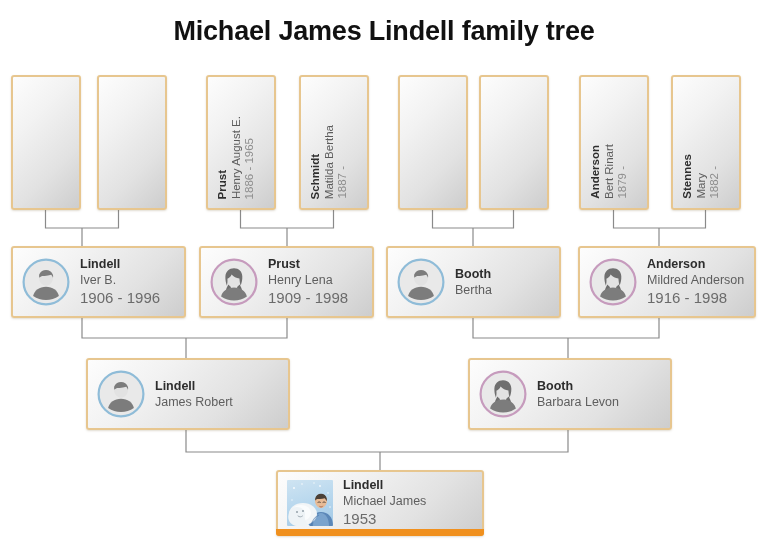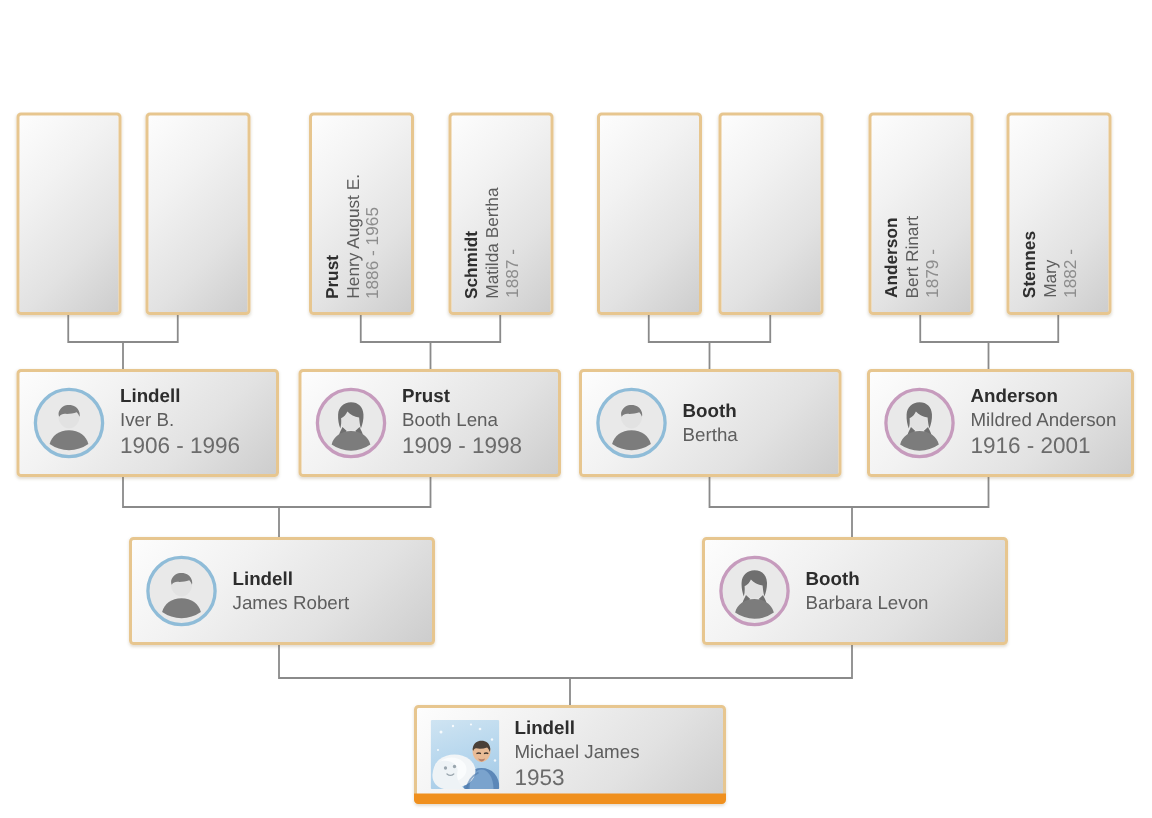--- a/index.html
+++ b/index.html
@@ -160,20 +160,21 @@
   }
   .pbox.focus {
     border-color: #e7c68f;
   }
 </style>
 </head>
 <body>
 
 <div id="tree-canvas">
 
+  <div class="chart-title">Michael James Lindell family tree</div>
 
   <svg class="conn-svg" viewBox="0 0 768 545">
 
     <path class="conn-line" d="M45.5,210 V228 H118.5 V210"></path>
     <path class="conn-line" d="M82,228 V246"></path>
 
     <path class="conn-line" d="M240.5,210 V228 H333.5 V210"></path>
     <path class="conn-line" d="M287,228 V246"></path>
 
     <path class="conn-line" d="M432.5,210 V228 H513.5 V210"></path>
@@ -277,21 +278,21 @@
       <svg width="48" height="48" viewBox="0 0 48 48">
         <circle cx="24" cy="24" r="22.4" fill="#e9e9e9" stroke="#c69bbd" stroke-width="2.2"></circle>
         <path d="M24 11.5c-5 0-8.1 3.3-8.1 8.3 0 5 3.6 9.3 8.1 9.3s8.1-4.3 8.1-9.3c0-5-3.1-8.3-8.1-8.3z" fill="#e2e2e2"></path>
         <path d="M24 10.2c-4.9 0-8.3 3.3-8.6 8.1-.2 3.3.5 6.7 1.5 9.4.6-2.2.7-4.6.5-6.9 2-.9 3.4-2.4 4.2-4.4 2 2.2 4.7 3.6 7.8 4 .2 2.4.5 4.9 1.2 7.3 1.1-2.8 1.9-6.2 1.7-9.5-.3-4.8-3.4-8-8.3-8z" fill="#6f6f6f"></path>
         <path d="M18.3 26.6c-.9 2-2 3.6-2.3 5.6-.2 1.3.2 2.4 1.1 3.2 1.1-2.6 2.4-4.6 4.1-6.1l-2.9-2.7zM29.7 26.6l-2.9 2.7c1.7 1.5 3 3.5 4.1 6.1.9-.8 1.3-1.9 1.1-3.2-.3-2-1.4-3.6-2.3-5.6z" fill="#6f6f6f"></path>
         <path d="M24 29.4c-6.6 0-11.6 3.6-12.9 9a22.4 22.4 0 0 0 25.8 0c-1.3-5.4-6.3-9-12.9-9z" fill="#7c7c7c"></path>
       </svg>
     </div>
     <div class="ptext">
       <span class="psurname">Prust</span>
-      <span class="pgiven">Booth Lena</span>
+      <span class="pgiven">Henry Lena</span>
       <span class="pdates">1909 - 1998</span>
     </div>
   </div>
 
   <div class="pbox horiz" style="left:386px;top:246px;width:175px;height:72px;">
     <div class="avatar">
       <svg width="48" height="48" viewBox="0 0 48 48">
         <circle cx="24" cy="24" r="22.4" fill="#e9e9e9" stroke="#8fbcd8" stroke-width="2.2"></circle>
         <path d="M24 12.5c-4.3 0-7.1 2.9-7.1 7 0 4.4 3.2 8.1 7.1 8.1s7.1-3.7 7.1-8.1c0-4.1-2.8-7-7.1-7z" fill="#e2e2e2"></path>
         <path d="M17.2 16.6c1.3-3.4 4-4.6 6.8-4.6 3.2 0 5.9 1.5 6.9 4.8.3 1 .3 2.1.1 3-.5-1.2-1-2.2-1.8-3-2.4.9-5 1.2-7.6 1.1-1.8-.1-3.1.5-4.1 1.9-.4-1-.6-2.1-.3-3.2z" fill="#7c7c7c"></path>
@@ -311,21 +312,21 @@
         <circle cx="24" cy="24" r="22.4" fill="#e9e9e9" stroke="#c69bbd" stroke-width="2.2"></circle>
         <path d="M24 11.5c-5 0-8.1 3.3-8.1 8.3 0 5 3.6 9.3 8.1 9.3s8.1-4.3 8.1-9.3c0-5-3.1-8.3-8.1-8.3z" fill="#e2e2e2"></path>
         <path d="M24 10.2c-4.9 0-8.3 3.3-8.6 8.1-.2 3.3.5 6.7 1.5 9.4.6-2.2.7-4.6.5-6.9 2-.9 3.4-2.4 4.2-4.4 2 2.2 4.7 3.6 7.8 4 .2 2.4.5 4.9 1.2 7.3 1.1-2.8 1.9-6.2 1.7-9.5-.3-4.8-3.4-8-8.3-8z" fill="#6f6f6f"></path>
         <path d="M18.3 26.6c-.9 2-2 3.6-2.3 5.6-.2 1.3.2 2.4 1.1 3.2 1.1-2.6 2.4-4.6 4.1-6.1l-2.9-2.7zM29.7 26.6l-2.9 2.7c1.7 1.5 3 3.5 4.1 6.1.9-.8 1.3-1.9 1.1-3.2-.3-2-1.4-3.6-2.3-5.6z" fill="#6f6f6f"></path>
         <path d="M24 29.4c-6.6 0-11.6 3.6-12.9 9a22.4 22.4 0 0 0 25.8 0c-1.3-5.4-6.3-9-12.9-9z" fill="#7c7c7c"></path>
       </svg>
     </div>
     <div class="ptext">
       <span class="psurname">Anderson</span>
       <span class="pgiven">Mildred Anderson</span>
-      <span class="pdates">1916 - 2001</span>
+      <span class="pdates">1916 - 1998</span>
     </div>
   </div>
 
   <div class="pbox horiz" style="left:86px;top:358px;width:204px;height:72px;">
     <div class="avatar">
       <svg width="48" height="48" viewBox="0 0 48 48">
         <circle cx="24" cy="24" r="22.4" fill="#e9e9e9" stroke="#8fbcd8" stroke-width="2.2"></circle>
         <path d="M24 12.5c-4.3 0-7.1 2.9-7.1 7 0 4.4 3.2 8.1 7.1 8.1s7.1-3.7 7.1-8.1c0-4.1-2.8-7-7.1-7z" fill="#e2e2e2"></path>
         <path d="M17.2 16.6c1.3-3.4 4-4.6 6.8-4.6 3.2 0 5.9 1.5 6.9 4.8.3 1 .3 2.1.1 3-.5-1.2-1-2.2-1.8-3-2.4.9-5 1.2-7.6 1.1-1.8-.1-3.1.5-4.1 1.9-.4-1-.6-2.1-.3-3.2z" fill="#7c7c7c"></path>
         <path d="M24 28.8c-6.6 0-11.6 3.7-12.9 9.2a22.4 22.4 0 0 0 25.8 0c-1.3-5.5-6.3-9.2-12.9-9.2z" fill="#7c7c7c"></path>

